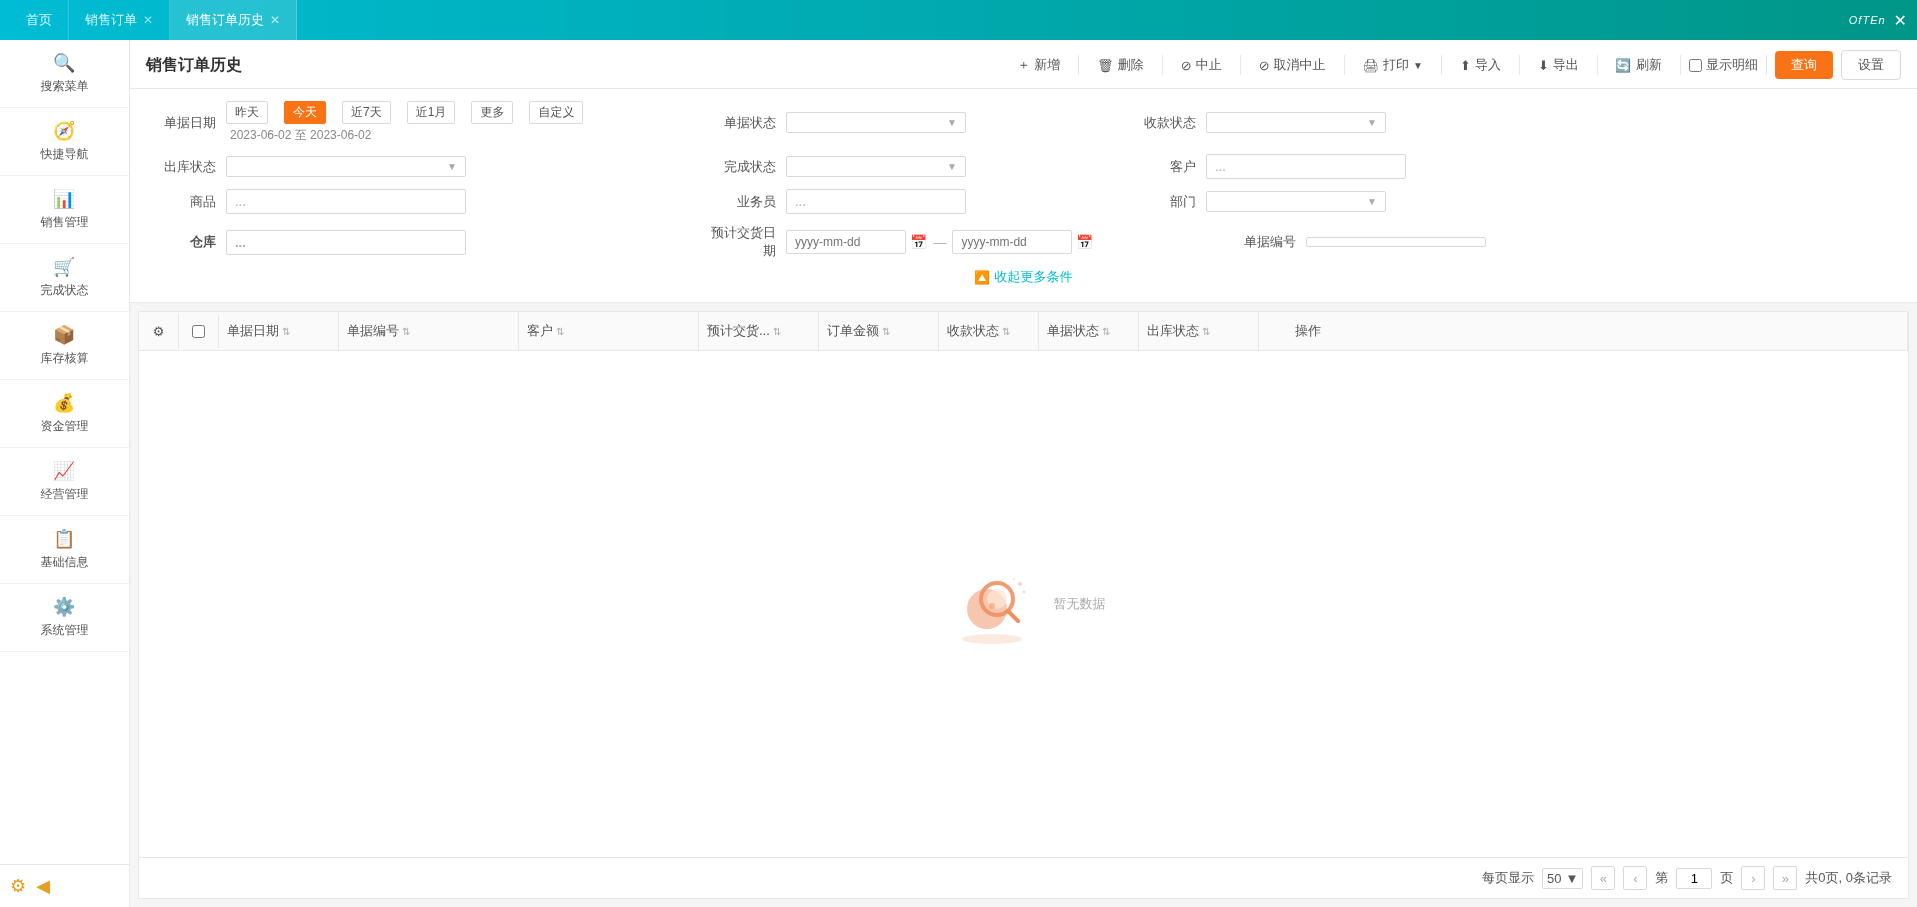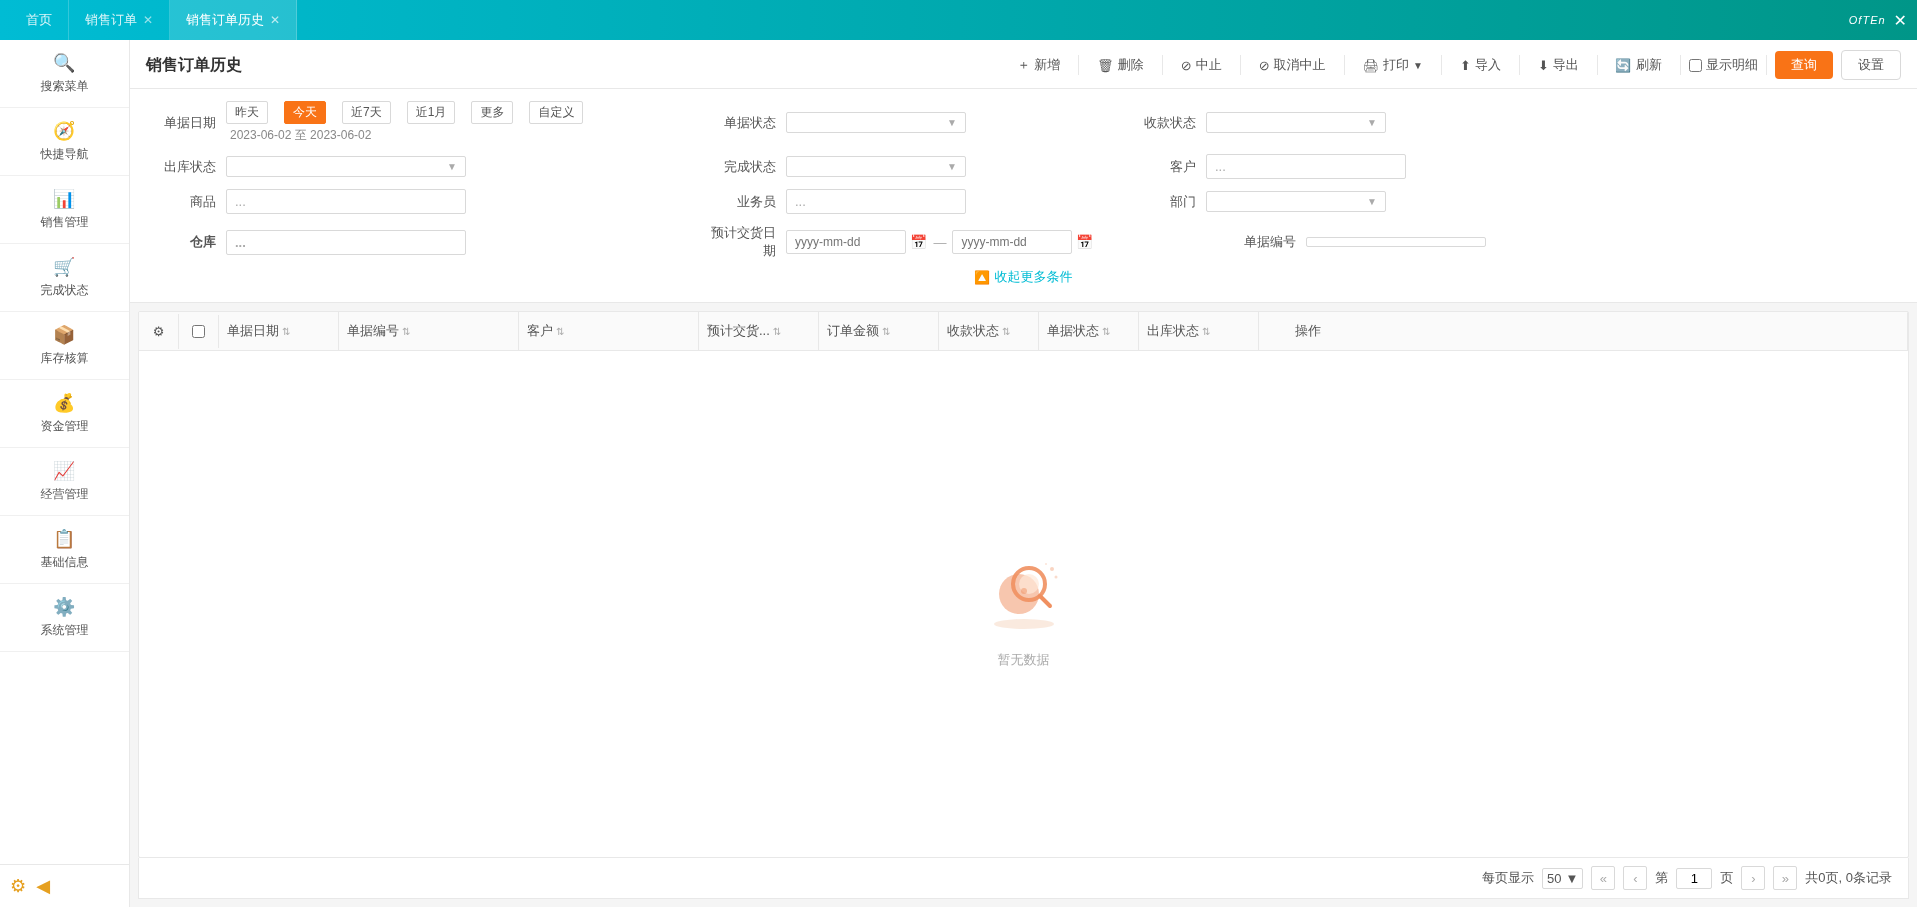--- a/index.html
+++ b/index.html
@@ -304,21 +304,21 @@
 
     .table-body {
       flex: 1;
       display: flex;
       flex-direction: column;
       align-items: center;
       justify-content: center;
     }
     .empty-state {
       display: flex;
-      flex-direction: column;
+      flex-direction: row;
       align-items: center;
       gap: 12px;
     }
     .empty-icon {
       width: 100px;
       height: 100px;
     }
     .empty-text {
       color: #aaa;
       font-size: 13px;

